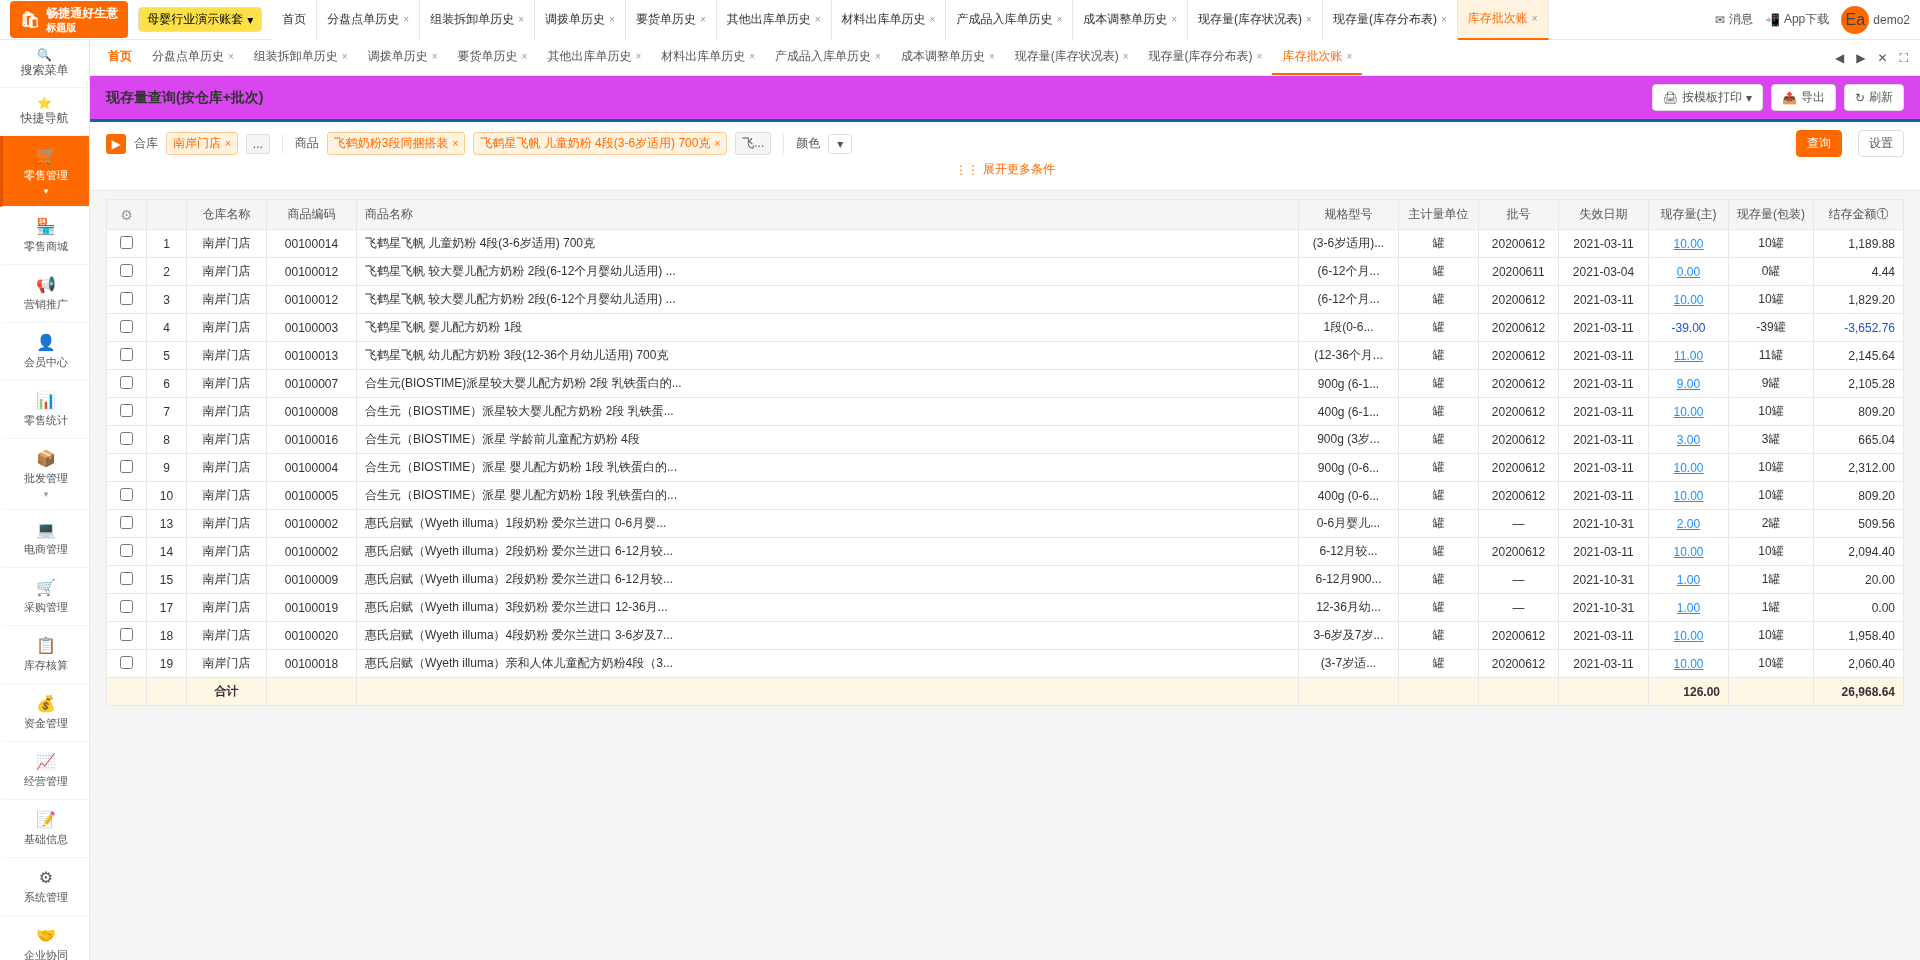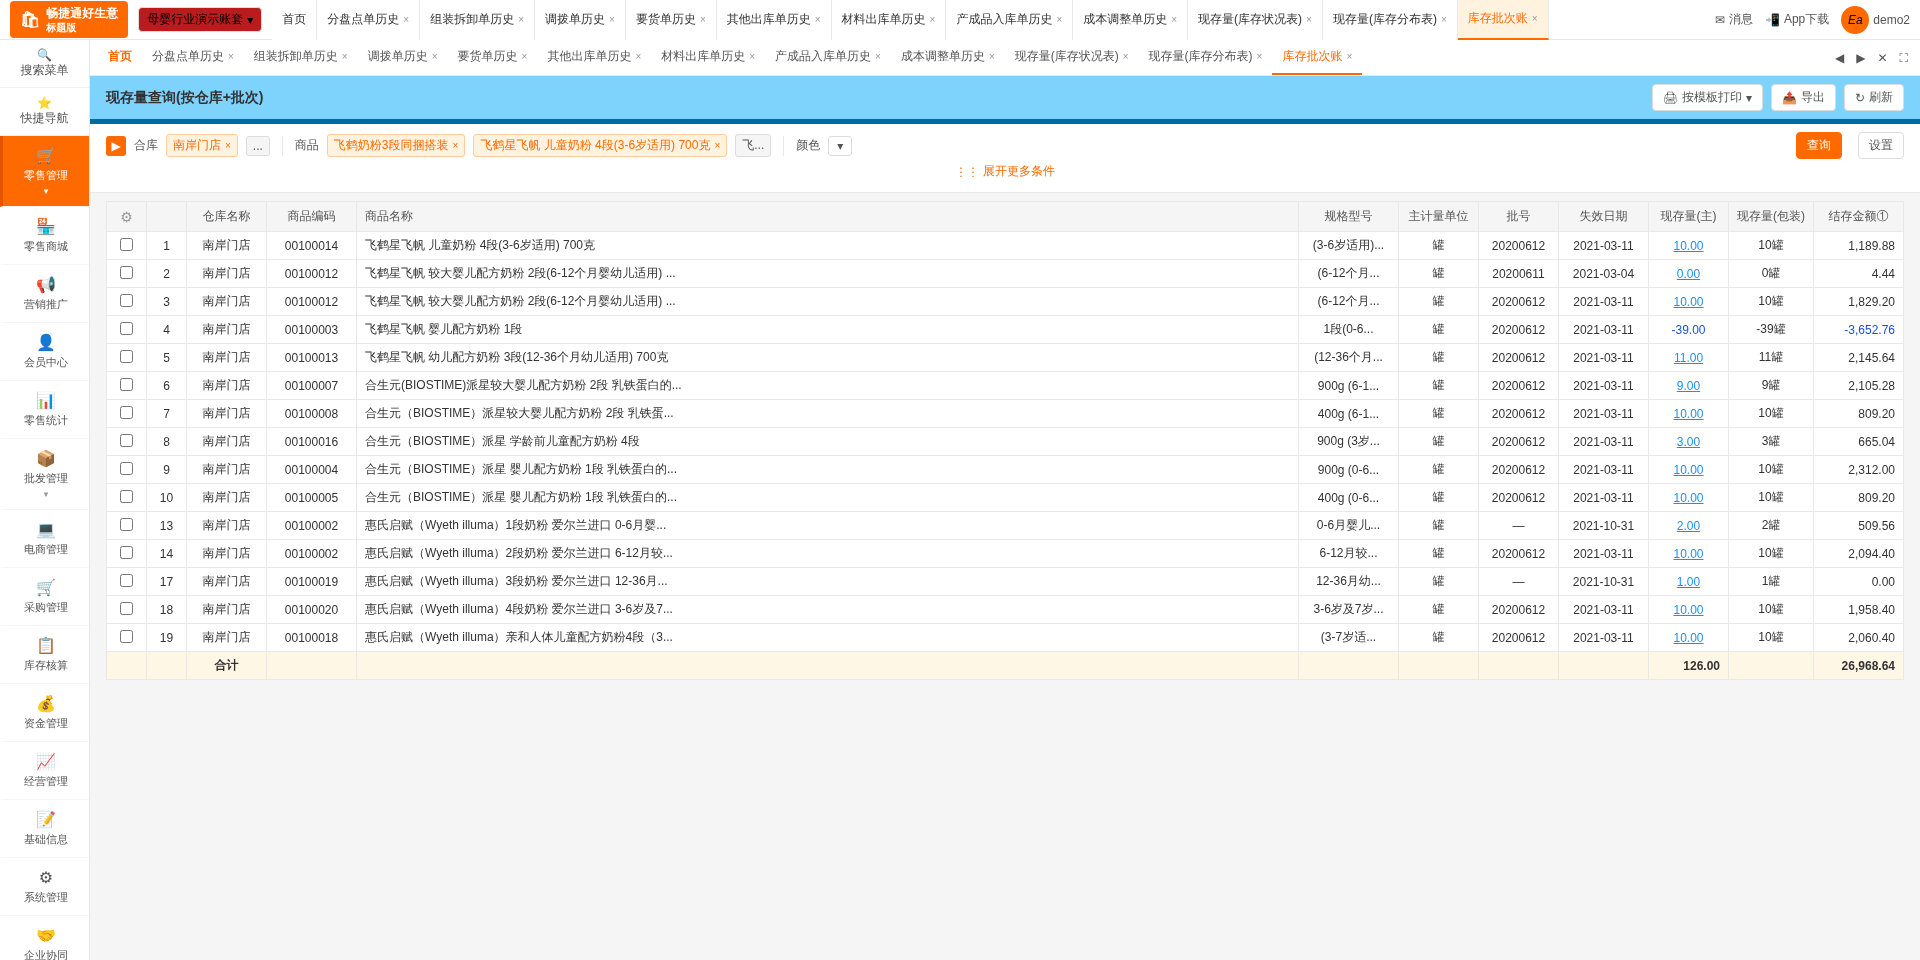--- a/index.html
+++ b/index.html
@@ -13,37 +13,37 @@
     }
     .logo-area {
       display: flex; align-items: center; gap: 6px;
       background: #ff6a00; color: #fff; padding: 4px 10px; border-radius: 4px;
       font-weight: bold; font-size: 13px; white-space: nowrap;
     }
     .logo-icon { font-size: 16px; }
     .logo-label { font-size: 10px; line-height: 1.2; }
     .top-nav-select {
       display: flex; align-items: center; gap: 4px; cursor: pointer;
-      border: 1px solid #ddd; border-radius: 4px; padding: 3px 8px; background: #b91c1c;
+      border: 1px solid #ddd; border-radius: 4px; padding: 3px 8px; background: #fde047;
     }
     .top-nav-tabs {
       flex: 1; display: flex; align-items: center; overflow: hidden; gap: 0;
     }
     .top-tab {
       display: flex; align-items: center; gap: 4px; padding: 0 10px; height: 40px;
       border-right: 1px solid #e8e8e8; cursor: pointer; white-space: nowrap;
       color: #333; font-size: 12px; background: #fff;
     }
     .top-tab.active { background: #fff3e0; color: #ff6a00; border-bottom: 2px solid #ff6a00; }
     .top-tab .close-btn { color: #999; font-size: 10px; cursor: pointer; }
     .top-actions {
       display: flex; align-items: center; gap: 12px; margin-left: auto;
     }
     .top-action-item { display: flex; align-items: center; gap: 4px; cursor: pointer; color: #555; }
-    .avatar { width: 28px; height: 28px; border-radius: 50%; background: #ff6a00; color: #000000; display: flex; align-items: center; justify-content: center; font-size: 12px; font-style: italic; }
+    .avatar { width: 28px; height: 28px; border-radius: 50%; background: #ff6a00; color: #404040; display: flex; align-items: center; justify-content: center; font-size: 16px; }
 
     
     .main-layout { display: flex; height: calc(960px - 40px); }
     .sidebar {
       width: 90px; background: #fff; border-right: 1px solid #e8e8e8;
       display: flex; flex-direction: column; flex-shrink: 0;
     }
     .sidebar-search {
       padding: 8px 6px; cursor: pointer; text-align: center; color: #555;
       border-bottom: 1px solid #f0f0f0;
@@ -78,21 +78,21 @@
     }
     .sub-tab.active { color: #ff6a00; border-bottom: 2px solid #ff6a00; }
     .sub-tab.home { color: #ff6a00; font-weight: bold; }
     .sub-tab-close { font-size: 10px; color: #999; cursor: pointer; }
     .sub-tabs-end { display: flex; align-items: center; margin-left: auto; gap: 4px; }
     .nav-arrow { cursor: pointer; padding: 2px 4px; color: #555; }
 
     
     .page-header {
       display: flex; align-items: center; justify-content: space-between;
-      padding: 8px 16px; background: #7dd3fc; border-bottom: 5px solid #0369a1; flex-shrink: 0;
+      padding: 8px 16px; background: #d946ef; border-bottom: 3px solid #0369a1; flex-shrink: 0;
     }
     .page-title { font-size: 14px; font-weight: bold; color: #333; }
     .page-actions { display: flex; align-items: center; gap: 8px; }
     .action-btn {
       display: flex; align-items: center; gap: 4px; padding: 4px 10px;
       border: 1px solid #ddd; border-radius: 4px; cursor: pointer; background: #fff; color: #555;
     }
     .action-btn.orange { background: #ff6a00; color: #fff; border-color: #ff6a00; }
 
     
@@ -604,20 +604,34 @@
       <td>6-12月较...</td>
       <td>罐</td>
       <td>20200612</td>
       <td>2021-03-11</td>
       <td class="link">10.00</td>
       <td>10罐</td>
       <td class="right">2,094.40</td>
     </tr>
             <tr>
       <td><input type="checkbox" style=""></td>
+      <td>15</td>
+      <td>南岸门店</td>
+      <td>00100009</td>
+      <td class="left">惠氏启赋（Wyeth illuma）2段奶粉 爱尔兰进口 6-12月较...</td>
+      <td>6-12月900...</td>
+      <td>罐</td>
+      <td>—</td>
+      <td>2021-10-31</td>
+      <td class="link">1.00</td>
+      <td>1罐</td>
+      <td class="right">20.00</td>
+    </tr>
+            <tr>
+      <td><input type="checkbox" style=""></td>
       <td>17</td>
       <td>南岸门店</td>
       <td>00100019</td>
       <td class="left">惠氏启赋（Wyeth illuma）3段奶粉 爱尔兰进口 12-36月...</td>
       <td>12-36月幼...</td>
       <td>罐</td>
       <td>—</td>
       <td>2021-10-31</td>
       <td class="link">1.00</td>
       <td>1罐</td>

